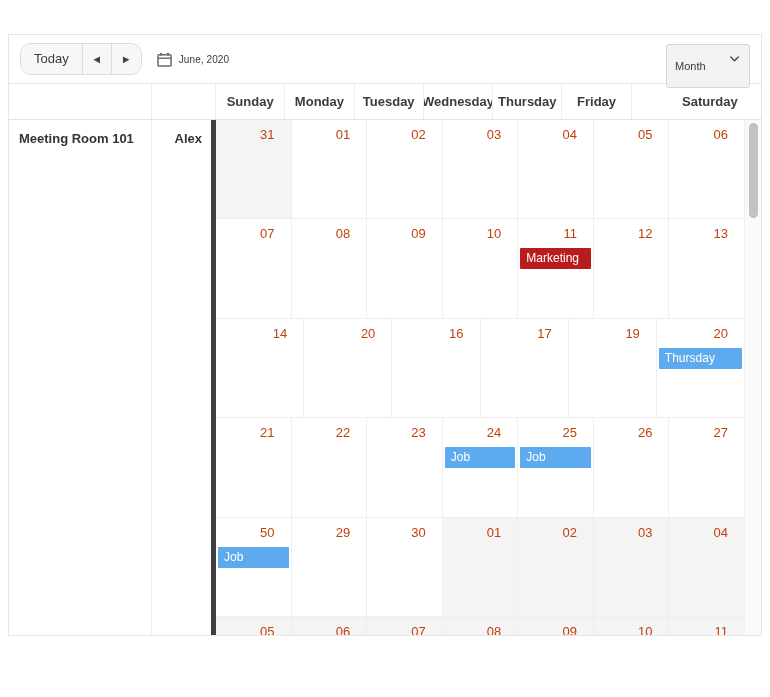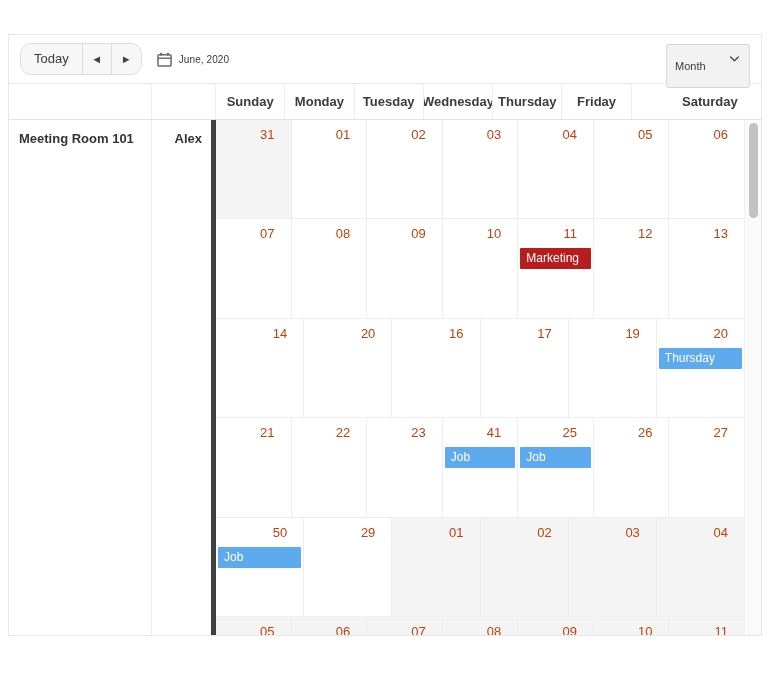--- a/index.html
+++ b/index.html
@@ -401,41 +401,44 @@
               <div class="day-cell">
                 <div class="day-num">21</div>
               </div>
               <div class="day-cell">
                 <div class="day-num">22</div>
               </div>
               <div class="day-cell">
                 <div class="day-num">23</div>
               </div>
               <div class="day-cell">
-                <div class="day-num">41</div>
+                <div class="day-num">24</div>
                 <div class="event-chip" style="background: rgb(93, 171, 238);">Job</div>
               </div>
               <div class="day-cell">
                 <div class="day-num">25</div>
                 <div class="event-chip" style="background: rgb(93, 171, 238);">Job</div>
               </div>
               <div class="day-cell">
                 <div class="day-num">26</div>
               </div>
               <div class="day-cell">
                 <div class="day-num">27</div>
               </div>
             </div>
             <div class="week-row">
               <div class="day-cell">
                 <div class="day-num">50</div>
                 <div class="event-chip" style="background: rgb(93, 171, 238);">Job</div>
               </div>
               <div class="day-cell">
                 <div class="day-num">29</div>
+              </div>
+              <div class="day-cell">
+                <div class="day-num">30</div>
               </div>
               <div class="day-cell other-month">
                 <div class="day-num">01</div>
               </div>
               <div class="day-cell other-month">
                 <div class="day-num">02</div>
               </div>
               <div class="day-cell other-month">
                 <div class="day-num">03</div>
               </div>

